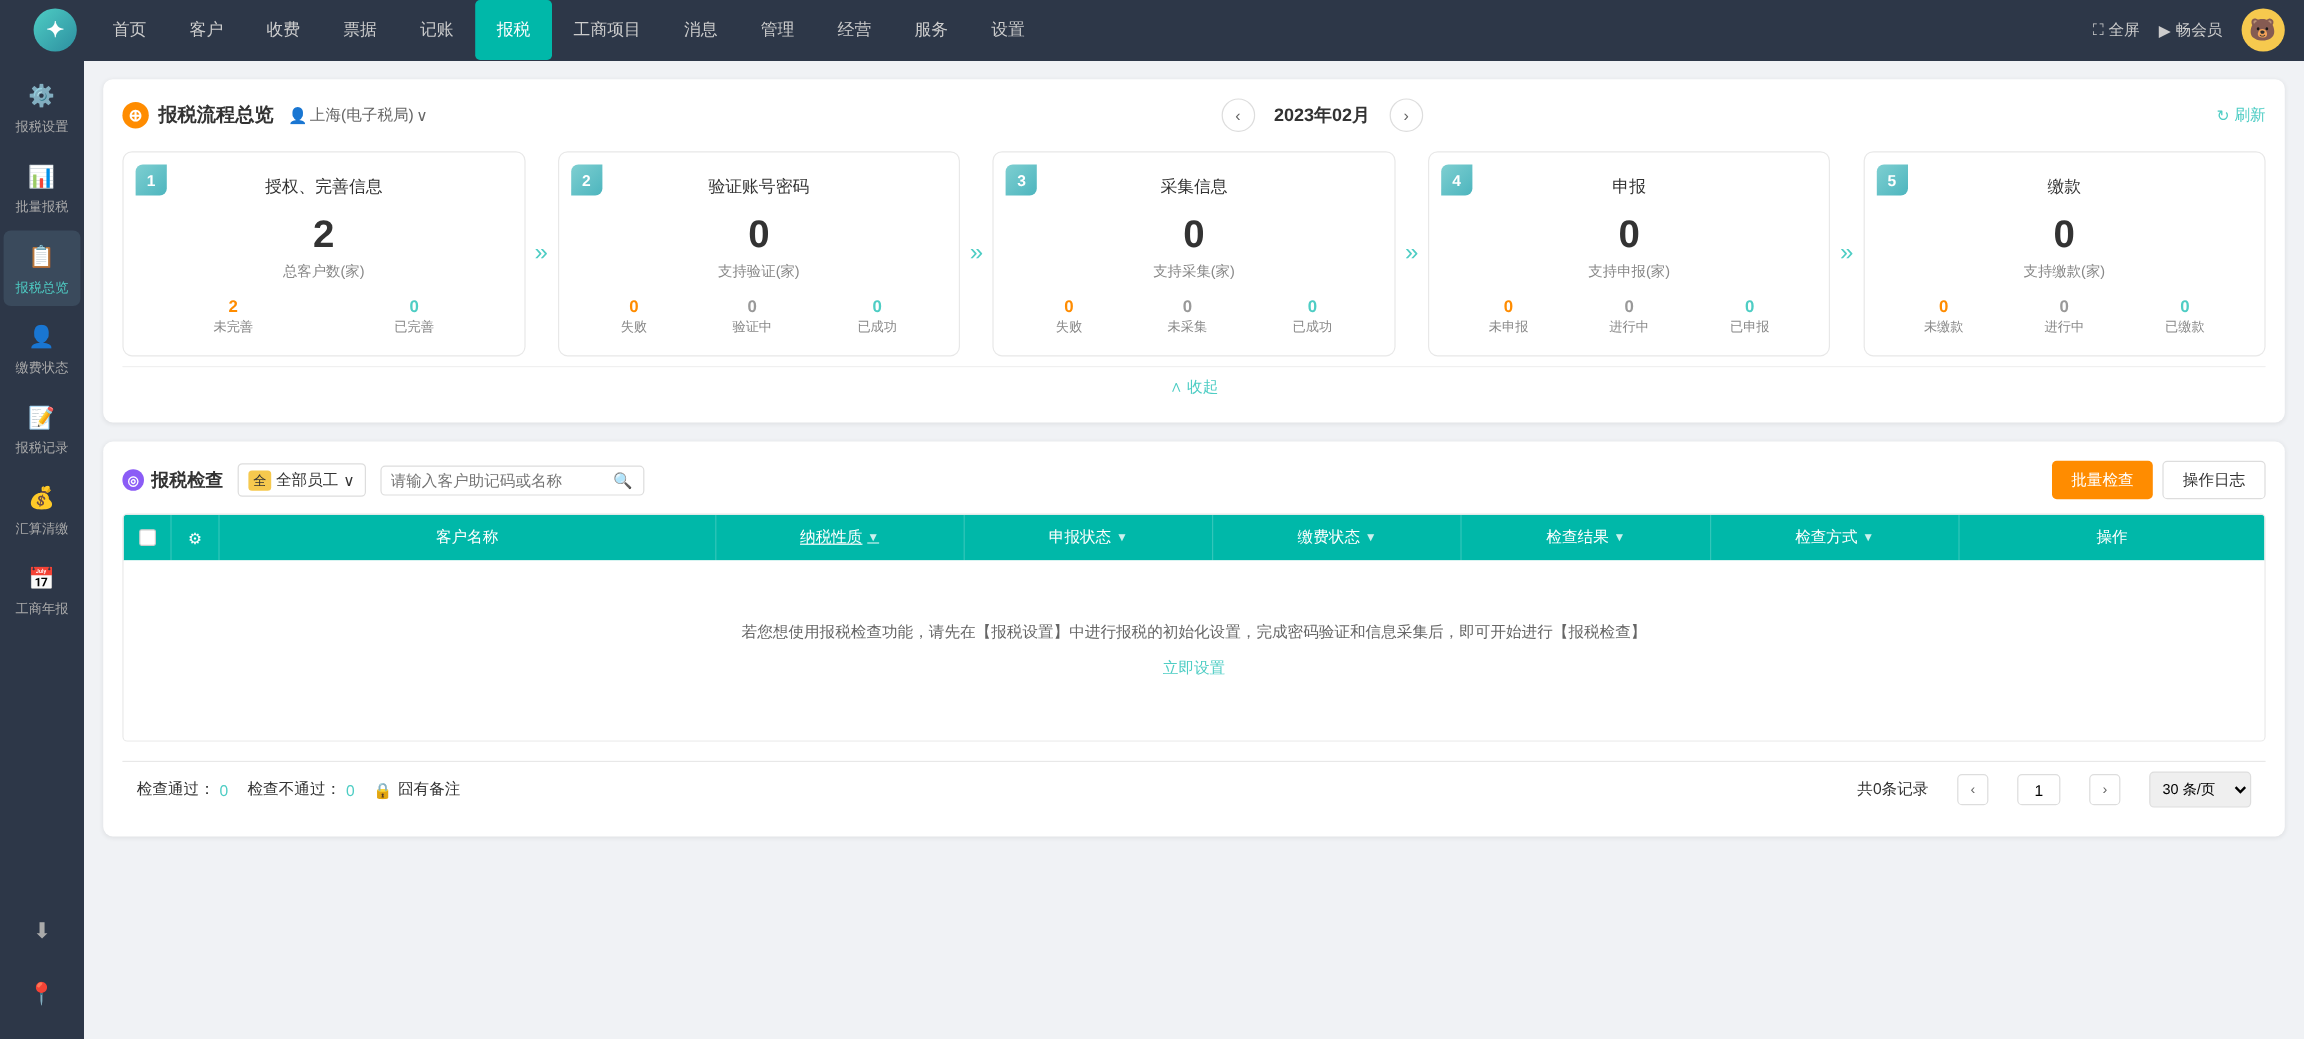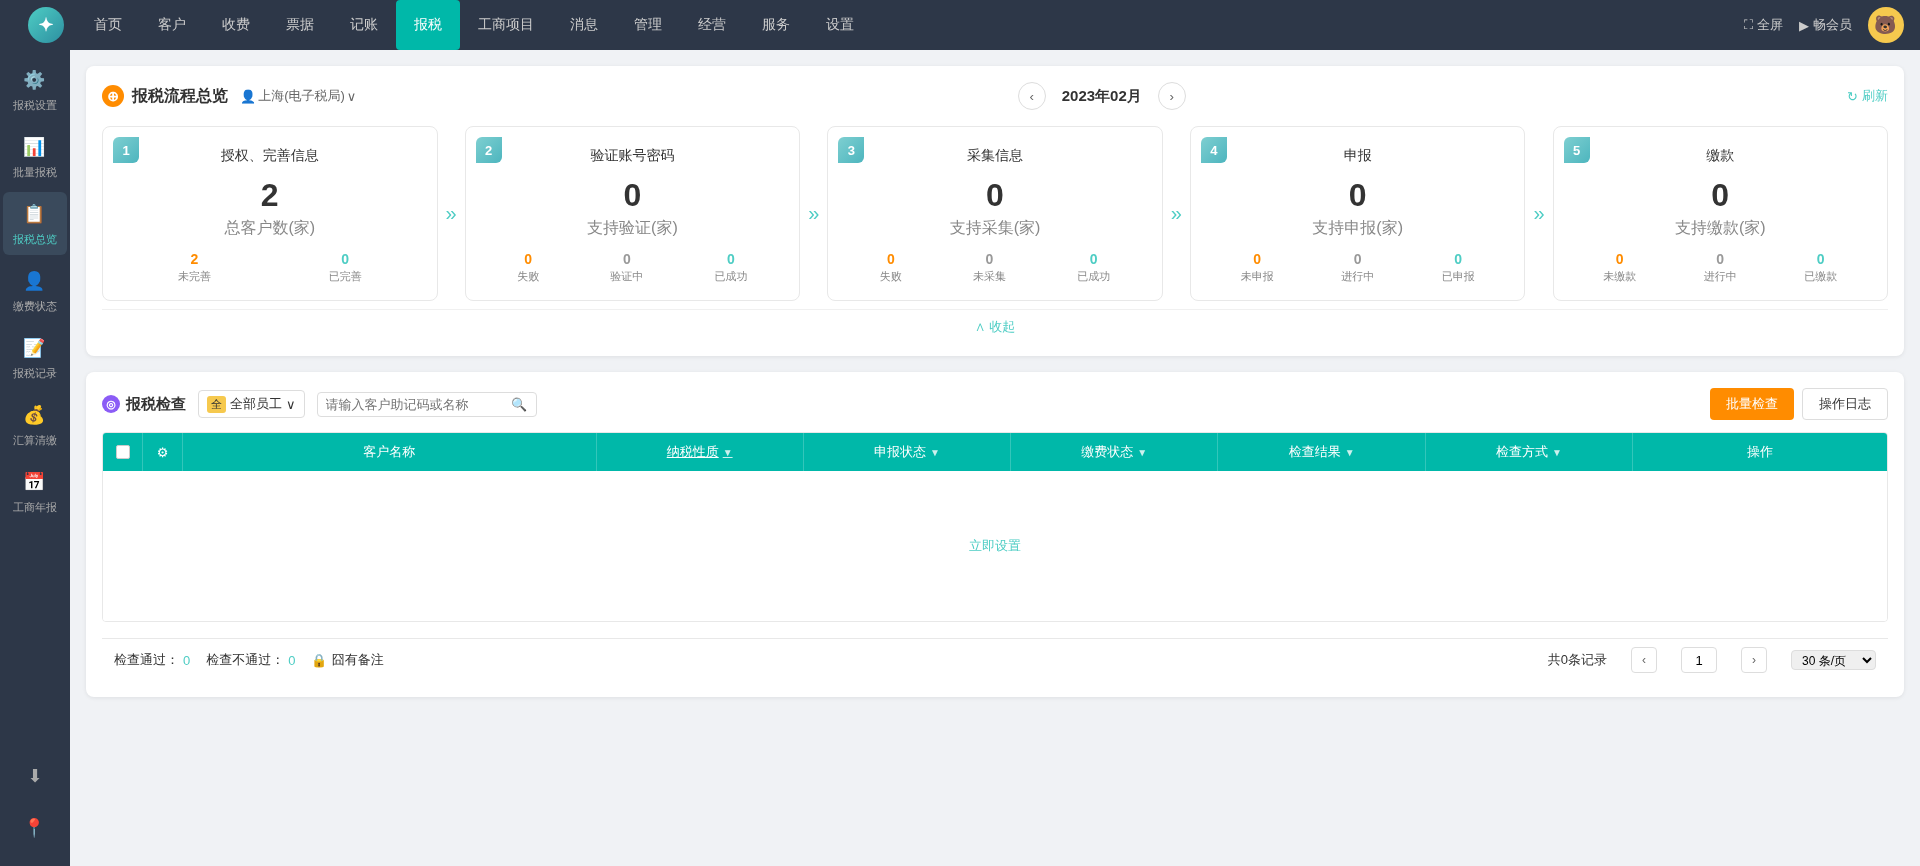--- a/index.html
+++ b/index.html
@@ -198,21 +198,21 @@
     }
     .step-count {
       text-align: center;
       font-size: 32px;
       font-weight: bold;
       color: #333;
       margin-bottom: 4px;
     }
     .step-subtitle {
       text-align: center;
-      font-size: 16px;
+      font-size: 12px;
       color: #888;
       margin-bottom: 12px;
     }
     .step-stats {
       display: flex;
       justify-content: space-around;
       margin-top: 8px;
     }
     .stat-item {
       display: flex; flex-direction: column; align-items: center; gap: 2px;
@@ -389,21 +389,21 @@
       border-radius: 4px;
       text-align: center;
       font-size: 13px;
     }
     .per-page-select {
       border: 1px solid #ddd;
       border-radius: 4px;
       padding: 2px 6px;
       font-size: 12px;
       cursor: pointer;
-      height: 20px;
+      height: 30px;
     }
 
     
     .filter-icon { font-size: 10px; opacity: 0.8; }
 
     
     .checkbox {
       width: 14px; height: 14px;
       border: 1px solid #ccc;
       border-radius: 2px;
@@ -681,20 +681,21 @@
         <div class="th th-method">
           <span>检查方式</span>
           <span class="filter-icon">▼</span>
         </div>
         <div class="th th-action">
           <span>操作</span>
         </div>
       </div>
 
       <div class="table-empty">
+        <div>若您想使用报税检查功能，请先在【报税设置】中进行报税的初始化设置，完成密码验证和信息采集后，即可开始进行【报税检查】</div>
         <div class="link-btn">立即设置</div>
       </div>
     </div>
 
     <div class="table-footer">
       <div class="footer-stats">
         <div class="footer-stat">
           <span>检查通过：</span>
           <span class="link-btn">0</span>
         </div>

